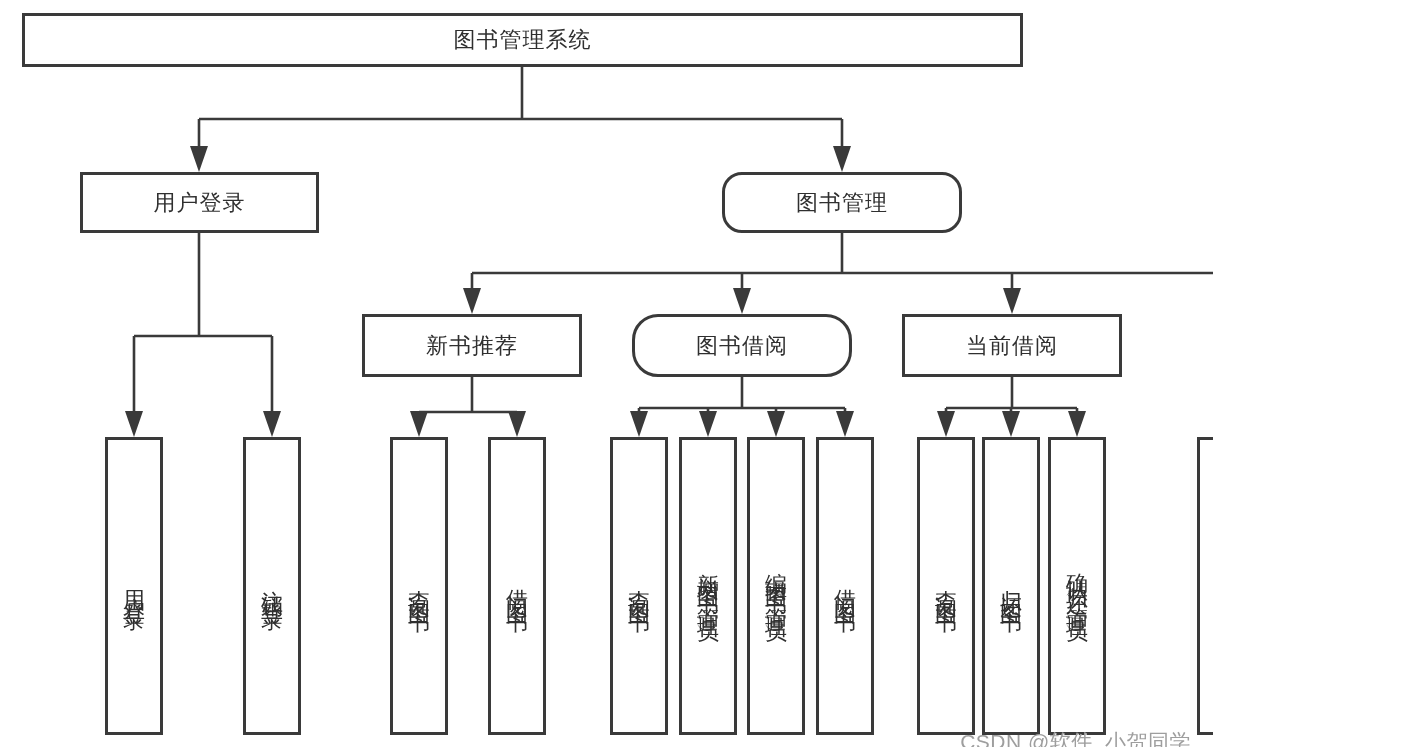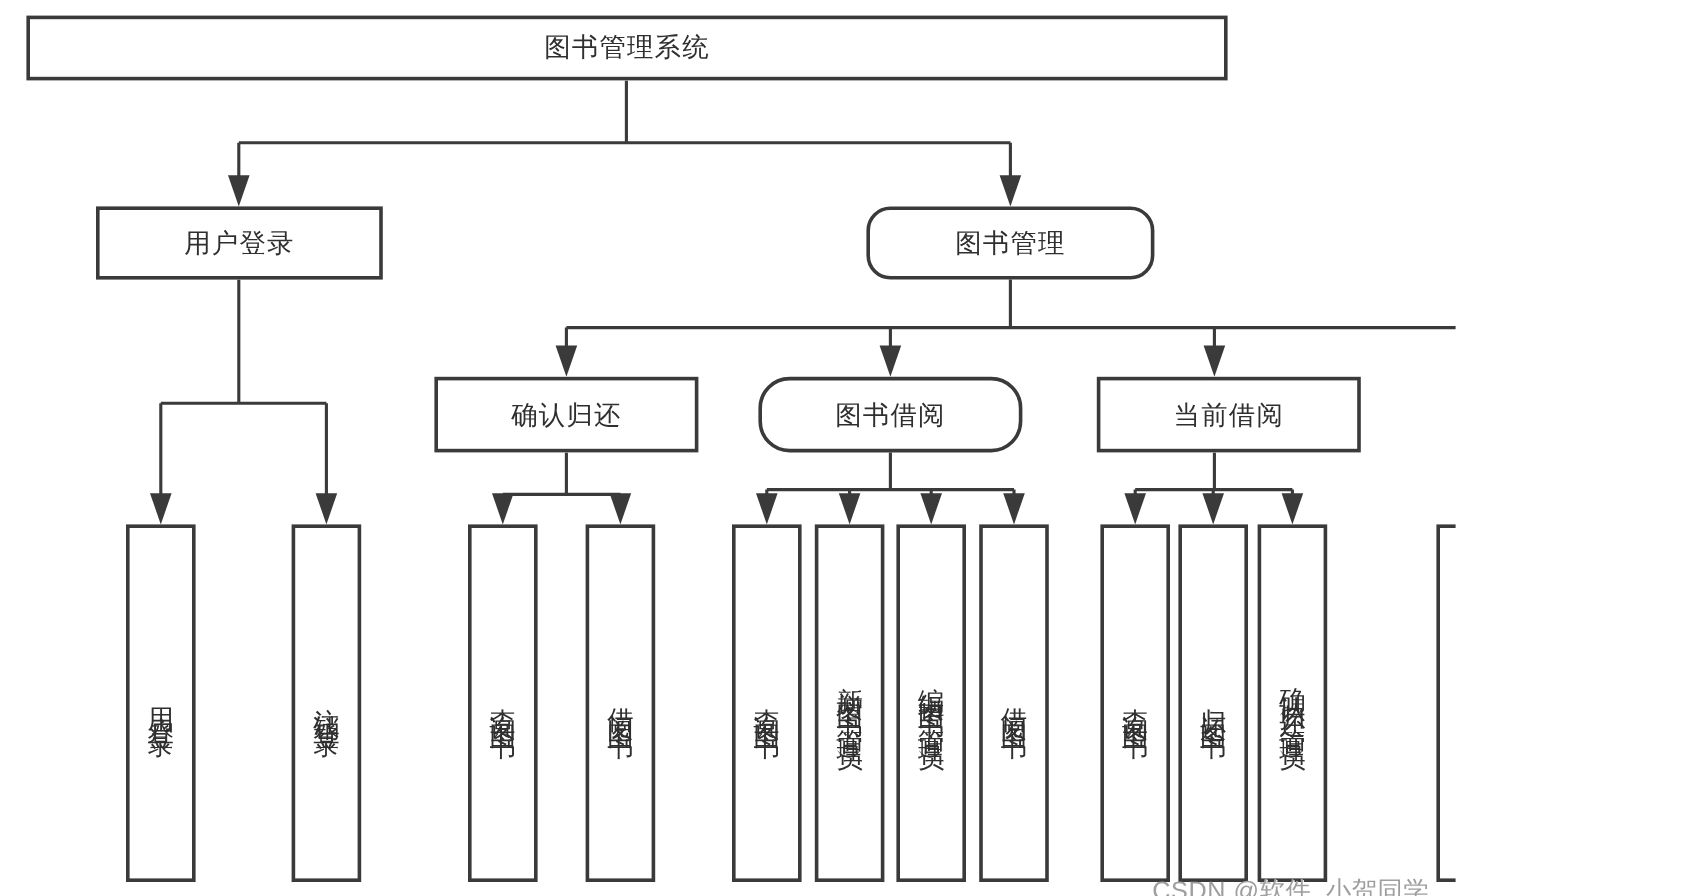--- a/index.html
+++ b/index.html
@@ -106,23 +106,23 @@
       <use href="#ah" transform="translate(1226,437)"></use>
       <use href="#ah" transform="translate(1343,437)"></use>
     </g>
   </svg>
 
   <div class="hbox" style="left:22px; top:13px; width:1001px; height:54px;">图书管理系统</div>
 
   <div class="hbox" style="left:80px; top:172px; width:239px; height:61px;">用户登录</div>
   <div class="hbox" style="left:722px; top:172px; width:240px; height:61px;border-radius:20px;">图书管理</div>
 
-  <div class="hbox" style="left:362px; top:314px; width:220px; height:63px;">确认归还</div>
+  <div class="hbox" style="left:362px; top:314px; width:220px; height:63px;">新书推荐</div>
   <div class="hbox" style="left:632px; top:314px; width:220px; height:63px;border-radius:26px;">图书借阅</div>
-  <div class="hbox" style="left:902px; top:314px; width:220px; height:63px;margin-left:12px;">当前借阅</div>
+  <div class="hbox" style="left:902px; top:314px; width:220px; height:63px;">当前借阅</div>
 
   <div class="vbox" style="left:105px;">用户登录</div>
   <div class="vbox" style="left:243px;">注销登录</div>
 
   <div class="vbox" style="left:390px;">查询图书</div>
   <div class="vbox" style="left:488px;">借阅图书</div>
 
   <div class="vbox" style="left:610px;">查询图书</div>
   <div class="vbox" style="left:679px;">新增图书（管理员）</div>
   <div class="vbox" style="left:747px;">编辑图书（管理员）</div>

